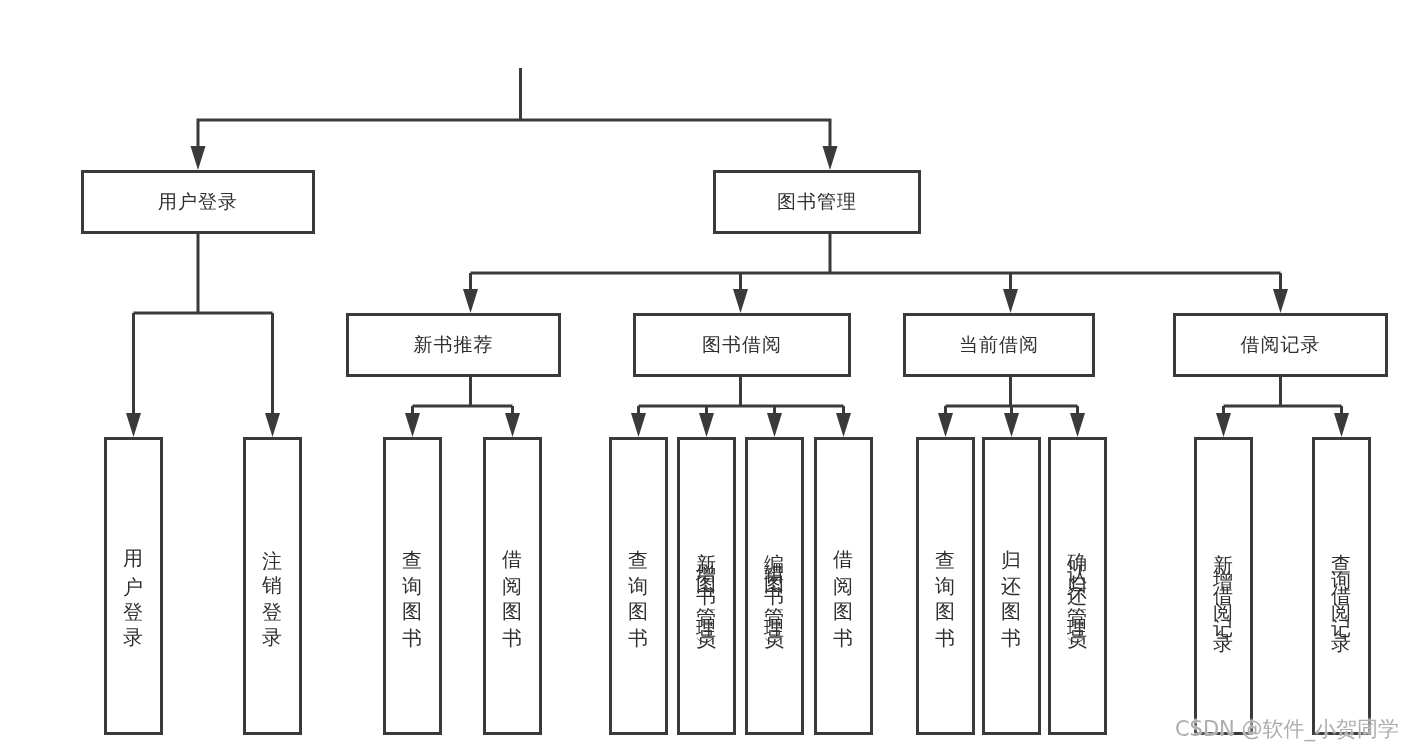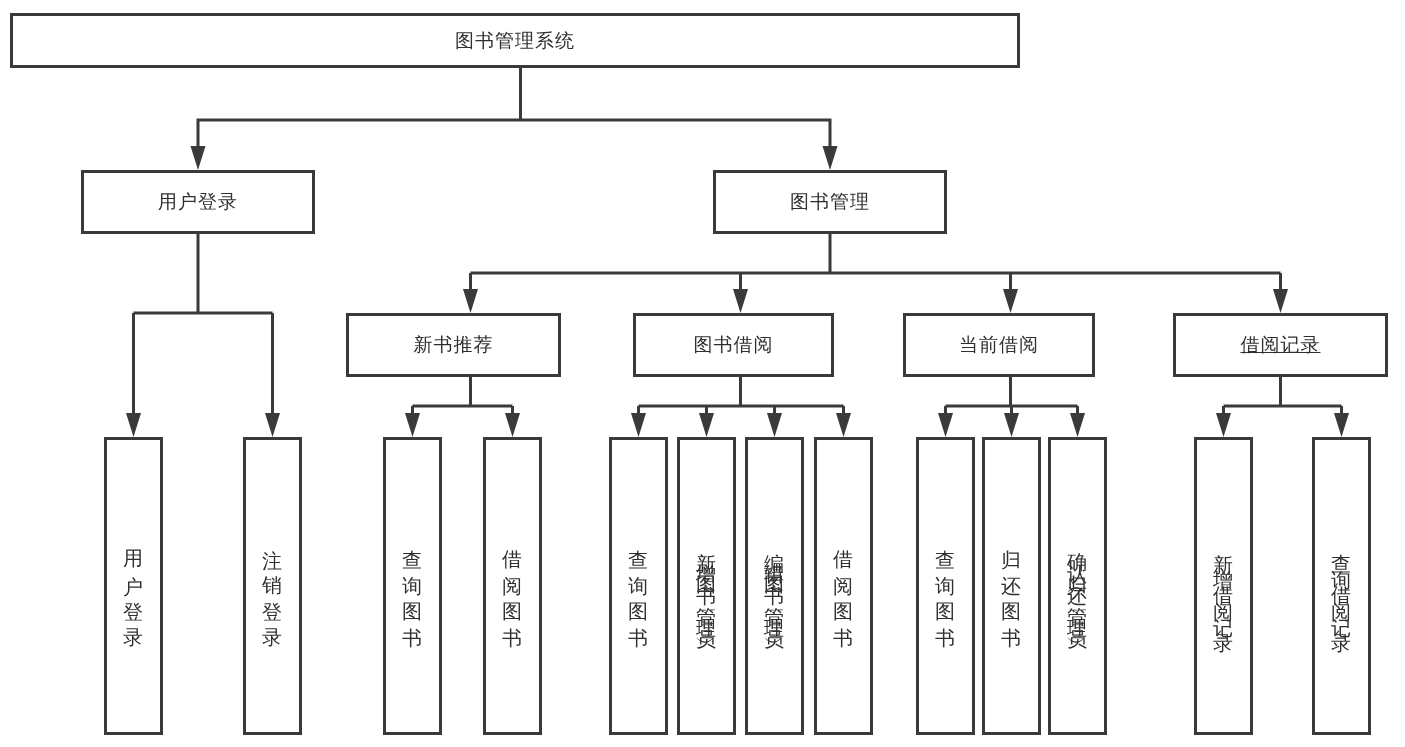--- a/index.html
+++ b/index.html
@@ -88,41 +88,38 @@
       <polygon class="arrowhead" points="767,413 782,413 774.5,437"></polygon>
       <polygon class="arrowhead" points="836,413 851,413 843.5,437"></polygon>
       <polygon class="arrowhead" points="938,413 953,413 945.5,437"></polygon>
       <polygon class="arrowhead" points="1004,413 1019,413 1011.5,437"></polygon>
       <polygon class="arrowhead" points="1070,413 1085,413 1077.5,437"></polygon>
       <polygon class="arrowhead" points="1216,413 1231,413 1223.5,437"></polygon>
       <polygon class="arrowhead" points="1334,413 1349,413 1341.5,437"></polygon>
     </g>
   </svg>
 
-  <div class="node node-h" style="left:10px; top:13px; width:1010px; height:55px;">
-    <span>图书管理系统</span>
-  </div>
 
   <div class="node node-h" style="left:81px; top:170px; width:234px; height:64px;">
     <span>用户登录</span>
   </div>
-  <div class="node node-h" style="left:713px; top:170px; width:234px; height:64px;">
+  <div class="node node-h" style="left:713px; top:170px; width:208px; height:64px;">
     <span>图书管理</span>
   </div>
 
   <div class="node node-h" style="left:346px; top:313px; width:215px; height:64px;">
     <span>新书推荐</span>
   </div>
-  <div class="node node-h" style="left:633px; top:313px; width:201px; height:64px;">
+  <div class="node node-h" style="left:633px; top:313px; width:218px; height:64px;">
     <span>图书借阅</span>
   </div>
   <div class="node node-h" style="left:903px; top:313px; width:192px; height:64px;">
     <span>当前借阅</span>
   </div>
-  <div class="node node-h" style="left:1173px; top:313px; width:215px; height:64px;text-decoration:underline;">
+  <div class="node node-h" style="left:1173px; top:313px; width:215px; height:64px;">
     <span>借阅记录</span>
   </div>
 
   <div class="node node-v v4" style="left:104px; top:437px; width:59px; height:298px;">
     <span>用户登录</span>
   </div>
   <div class="node node-v v4" style="left:243px; top:437px; width:59px; height:298px;">
     <span>注销登录</span>
   </div>
 
@@ -156,14 +153,15 @@
     <span>确认归还（管理员）</span>
   </div>
 
   <div class="node node-v v6" style="left:1194px; top:437px; width:59px; height:298px;">
     <span>新增借阅记录</span>
   </div>
   <div class="node node-v v6" style="left:1312px; top:437px; width:59px; height:298px;">
     <span>查询借阅记录</span>
   </div>
 
+  <div class="watermark">CSDN @软件_小贺同学</div>
 
 </div>
 
 </body></html>

